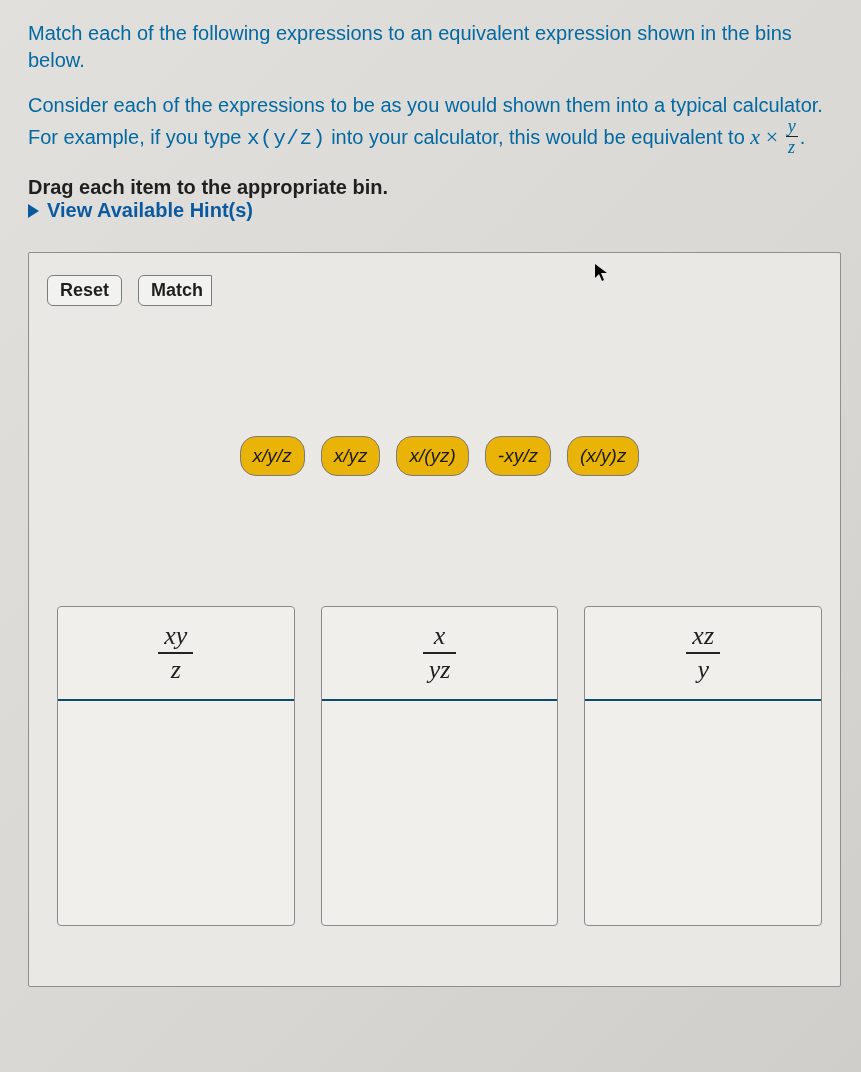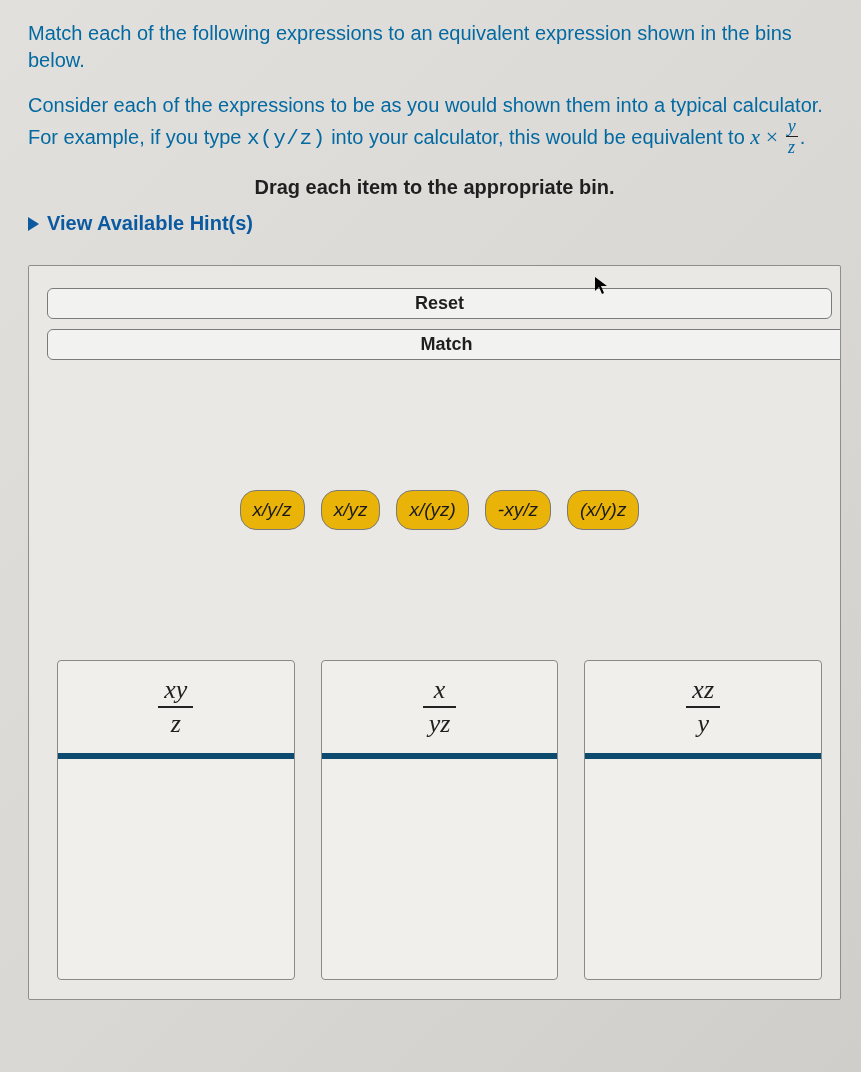--- a/index.html
+++ b/index.html
@@ -26,21 +26,21 @@
     vertical-align: middle;
     text-align: center;
     font-family: "Times New Roman", serif;
     font-style: italic;
     position: relative;
     top: -2px;
     margin: 0 2px;
   }
   .frac .num { display:block; font-size: 18px; line-height:1; padding: 0 2px 1px;}
   .frac .den { display:block; font-size: 18px; line-height:1; border-top: 1.5px solid #222; padding: 1px 2px 0;}
-  .bold-line { font-weight: bold; font-size: 20px; margin-bottom: 13px; text-align: center; }
+  .bold-line { font-weight: bold; font-size: 20px; margin-bottom: 0; }
   .hints {
     color: #0b5aa0;
     font-weight: bold;
     font-size: 20px;
     cursor: pointer;
     display: flex;
     align-items: center;
     gap: 8px;
     margin-bottom: 30px;
   }
@@ -57,23 +57,22 @@
     background: #e9e8e5;
     padding: 0;
     position: relative;
     height: 735px;
     overflow: hidden;
   }
   .ws-inner { padding: 18px 8px 18px 18px; }
   .toolbar {
     display: flex;
     justify-content: flex-start;
-    gap: 10px;
+    gap: 16px;
     padding: 4px 0 0;
-    flex-direction: column;
   }
   .tb-btn {
     background: #f2f2f0;
     border: 1.5px solid #7b7b7b;
     border-radius: 6px;
     padding: 4px 12px;
     font-size: 18px;
     font-weight: bold;
     color: #1f1f1f;
     cursor: pointer;
@@ -110,21 +109,21 @@
     background: #f0efec;
     border: 1.5px solid #8a8a8a;
     border-radius: 4px;
     height: 320px;
     display: flex;
     flex-direction: column;
   }
   .bin-header {
     text-align: center;
     padding: 18px 0 14px;
-    border-bottom: 6px solid #0c4a6e;
+    border-bottom: 2px solid #0c4a6e;
   }
   .bin-header .frac .num { font-size: 26px; padding: 0 6px 3px;}
   .bin-header .frac .den { font-size: 26px; padding: 3px 6px 0; border-top: 2px solid #222;}
   .cursor {
     position: absolute;
     top: 10px;
     left: 565px;
     font-size: 20px;
     color: #000;
     pointer-events: none;

